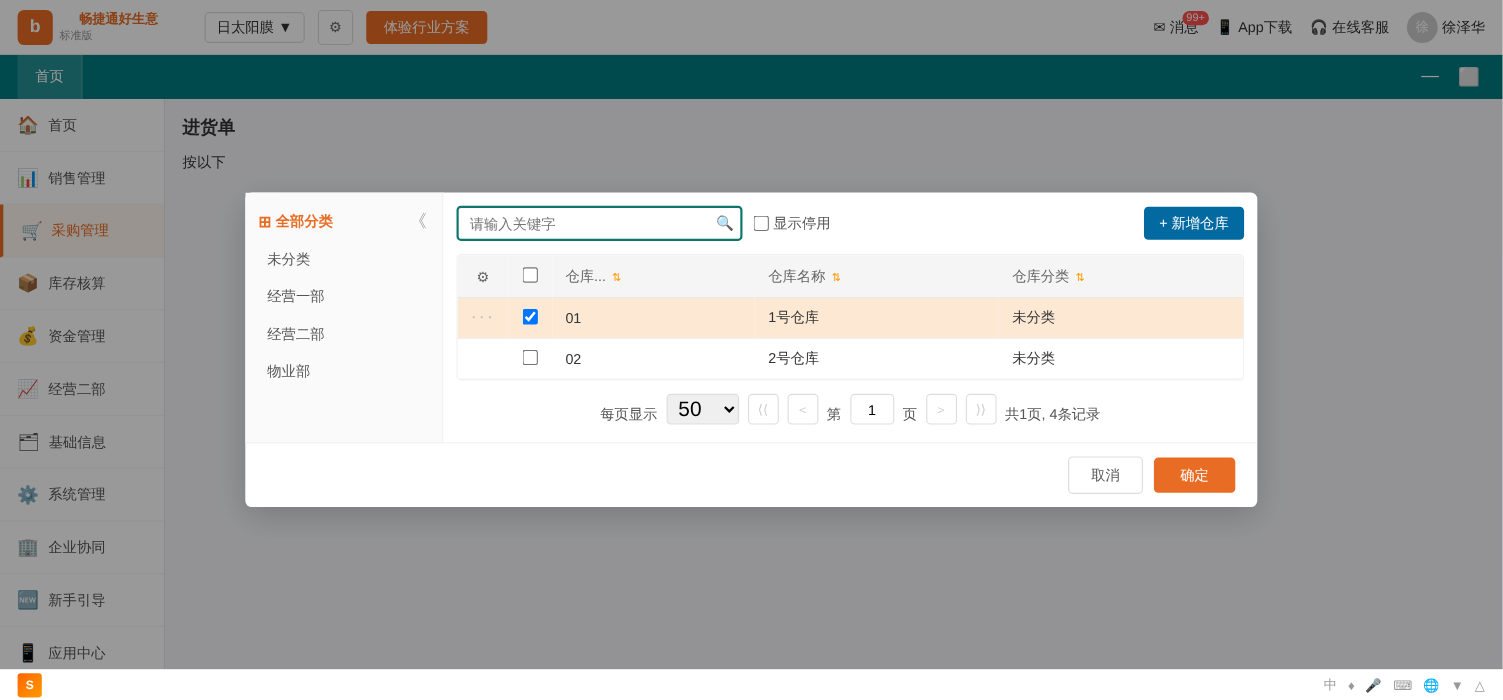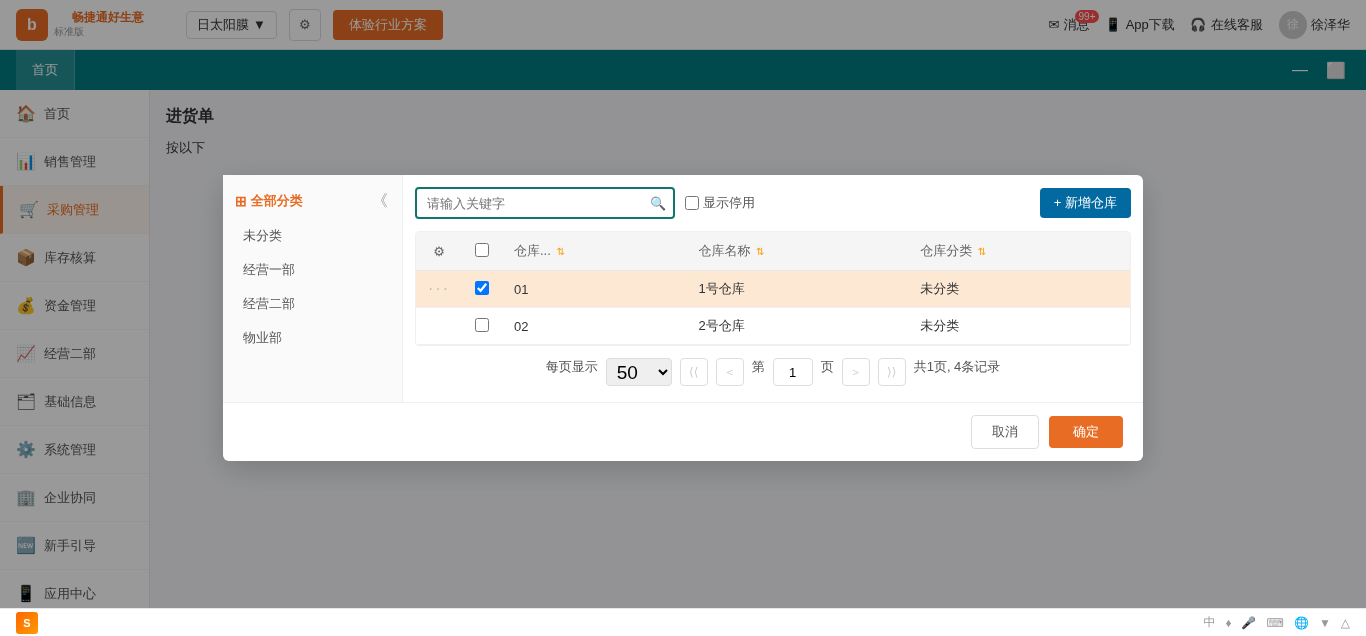--- a/index.html
+++ b/index.html
@@ -284,21 +284,21 @@
     tbody tr.selected { background: #fde8d4; }
     tbody td {
       padding: 9px 12px;
       color: #333;
     }
     .gear-col { color: #999; text-align: center; }
     .sort-icon { color: #f90; font-size: 10px; margin-left: 2px; }
 
     
     .pagination {
-      display: flex; align-items: flex-start; justify-content: center;
+      display: flex; align-items: flex-end; justify-content: center;
       padding: 12px 0 4px;
       gap: 8px;
       font-size: 13px; color: #555;
     }
     .page-size-select {
       border: 1px solid #ddd; border-radius: 4px;
       padding: 2px 6px; font-size: 19px;
       height: 28px;
     }
     .page-nav-btn {

